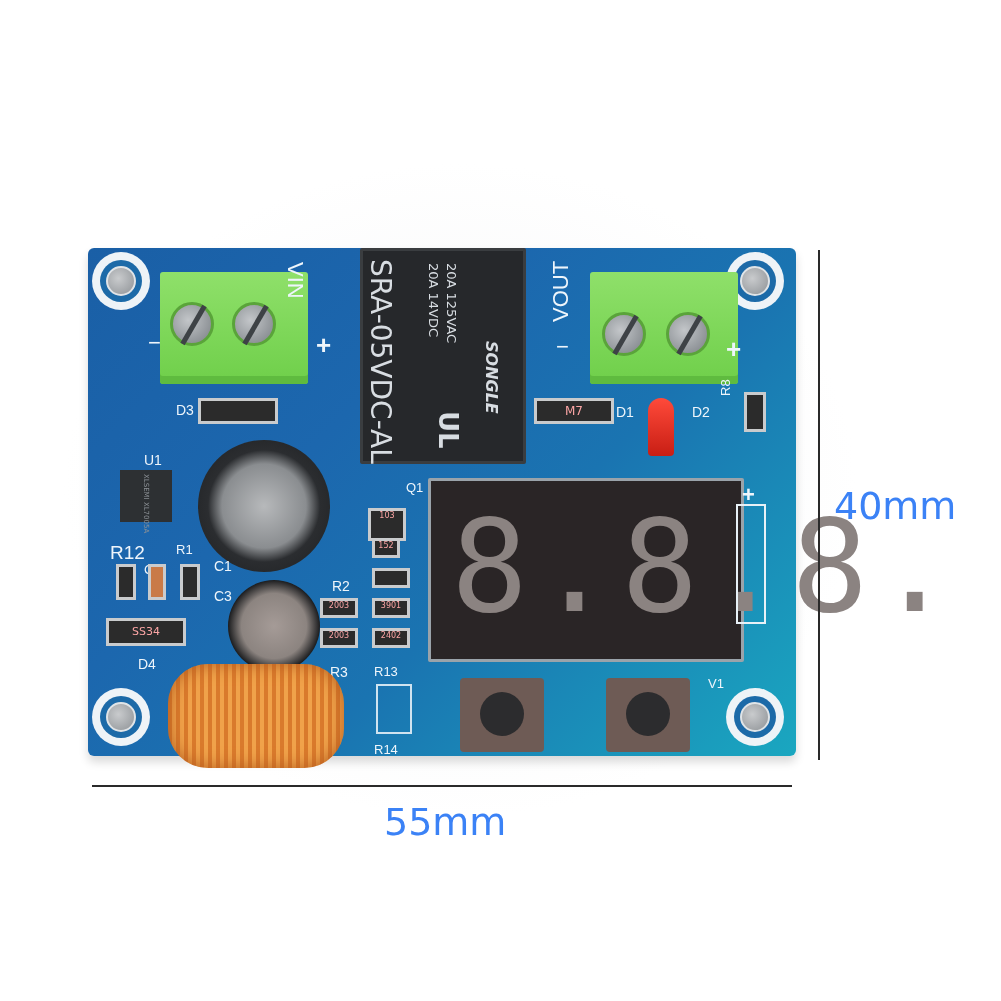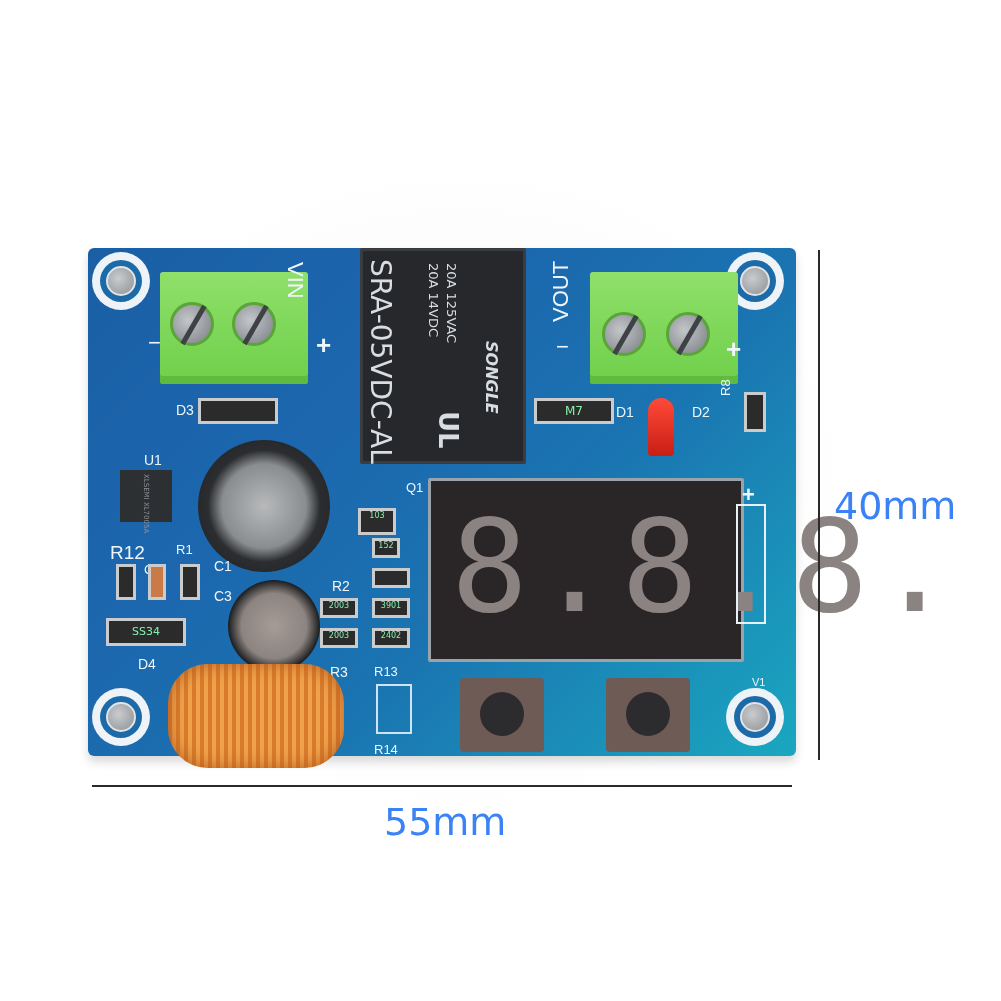--- a/index.html
+++ b/index.html
@@ -18,21 +18,21 @@
   .screw::after{content:"";position:absolute;left:18px;top:-2px;width:5px;height:44px;background:#3e4246;transform:rotate(30deg);}
   .relay{left:360px;top:248px;width:160px;height:210px;background:#26282b;border:3px solid #3a3d40;border-radius:2px;}
   .relay-text{transform:rotate(90deg);transform-origin:left top;white-space:nowrap;color:#d8dde2;}
   .display{left:428px;top:478px;width:310px;height:178px;background:#2a2526;border:3px solid #9aa3aa;border-radius:2px;}
   .seg{color:#8b8381;font-family:"DejaVu Sans Mono",monospace;font-size:128px;line-height:1;letter-spacing:8px;}
   .btn{width:84px;height:74px;background:#6e5b55;border-radius:4px;}
   .btn .cap{position:absolute;left:20px;top:14px;width:44px;height:44px;border-radius:50%;background:#2c2c2e;}
   .cap-e{left:198px;top:440px;width:132px;height:132px;border-radius:50%;background:radial-gradient(circle,#b7b9bb 0%,#8a8d90 45%,#2b2d30 60%,#1c1e20 100%);}
   .cap-s{left:228px;top:580px;width:92px;height:92px;border-radius:50%;background:radial-gradient(circle,#a59b97 0%,#8c8480 50%,#1e1f21 70%);}
   .ic{left:120px;top:470px;width:52px;height:52px;background:#2d3033;}
-  .smd{background:#2b2b2b;border:3px solid #c9cbcd;box-sizing:border-box;color:#86efac;font-size:8px;text-align:center;}
+  .smd{background:#2b2b2b;border:3px solid #c9cbcd;box-sizing:border-box;color:#fca5a5;font-size:8px;text-align:center;}
   .coil{left:168px;top:664px;width:176px;height:104px;border-radius:40px;background:repeating-linear-gradient(90deg,#d97a2c 0 4px,#f0a24a 4px 8px);box-shadow:inset 0 0 18px #b55d1e;}
   .led{left:648px;top:398px;width:26px;height:58px;border-radius:13px 13px 4px 4px;background:linear-gradient(180deg,#ff4a3a,#c81e14);}
   .dim-line-v{left:818px;top:250px;width:2px;height:510px;background:#2a2a2a;}
   .dim-line-h{left:92px;top:785px;width:700px;height:2px;background:#2a2a2a;}
   .dim-label{font-family:"DejaVu Sans",sans-serif;font-size:38px;color:#3b82f6;}
 </style>
 </head>
 <body>
 
 <div class="abs bg-shade"></div>
@@ -108,21 +108,21 @@
 <div class="abs silk" style="left:214px;top:558px;font-size:14px;">C1</div>
 <div class="abs cap-s"></div>
 <div class="abs silk" style="left:214px;top:588px;font-size:14px;">C3</div>
 
 <div class="abs silk" style="left:332px;top:578px;font-size:14px;text-align:center;">R2</div>
 <div class="abs smd" style="left:320px;top:598px;width:38px;height:20px;">2003</div>
 <div class="abs smd" style="left:320px;top:628px;width:38px;height:20px;">2003</div>
 <div class="abs silk" style="left:330px;top:664px;font-size:14px;">R3</div>
 
 <div class="abs silk" style="left:406px;top:480px;font-size:13px;">Q1</div>
-<div class="abs smd" style="left:358px;top:508px;width:38px;height:27px;">103</div>
+<div class="abs smd" style="left:368px;top:508px;width:38px;height:33px;">103</div>
 <div class="abs smd" style="left:372px;top:538px;width:28px;height:20px;">152</div>
 <div class="abs" style="left:372px;top:568px;width:38px;height:20px;background:#2b2b2b;border:3px solid #c9cbcd;box-sizing:border-box;"></div>
 <div class="abs smd" style="left:372px;top:598px;width:38px;height:20px;">3901</div>
 <div class="abs smd" style="left:372px;top:628px;width:38px;height:20px;">2402</div>
 <div class="abs silk" style="left:430px;top:654px;font-size:13px;transform:rotate(-90deg);transform-origin:left top;white-space:nowrap;">R4 R6 C8 R6 R7</div>
 
 <div class="abs silk" style="left:374px;top:664px;font-size:13px;">R13</div>
 <div class="abs silk" style="left:374px;top:742px;font-size:13px;">R14</div>
 <div class="abs" style="left:376px;top:684px;width:36px;height:50px;border:2px solid #cfe3f0;box-sizing:border-box;"></div>
 
@@ -133,18 +133,18 @@
 </div>
 <div class="abs silk" style="left:742px;top:482px;font-size:22px;font-weight:bold;">+</div>
 <div class="abs" style="left:736px;top:504px;width:30px;height:120px;border:2px solid #e8f1f7;box-sizing:border-box;"></div>
 
 <div class="abs btn" style="left:460px;top:678px;">
     <div class="cap"></div>
   </div>
 <div class="abs btn" style="left:606px;top:678px;">
     <div class="cap"></div>
   </div>
-<div class="abs silk" style="left:752px;top:676px;font-size:11px;">V1</div>
+<div class="abs silk" style="left:708px;top:676px;font-size:13px;">V1</div>
 
 <div class="abs dim-line-v"></div>
 <div class="abs dim-label" style="left:834px;top:484px;">40mm</div>
 <div class="abs dim-line-h"></div>
 <div class="abs dim-label" style="left:384px;top:800px;">55mm</div>
 
 </body></html>

